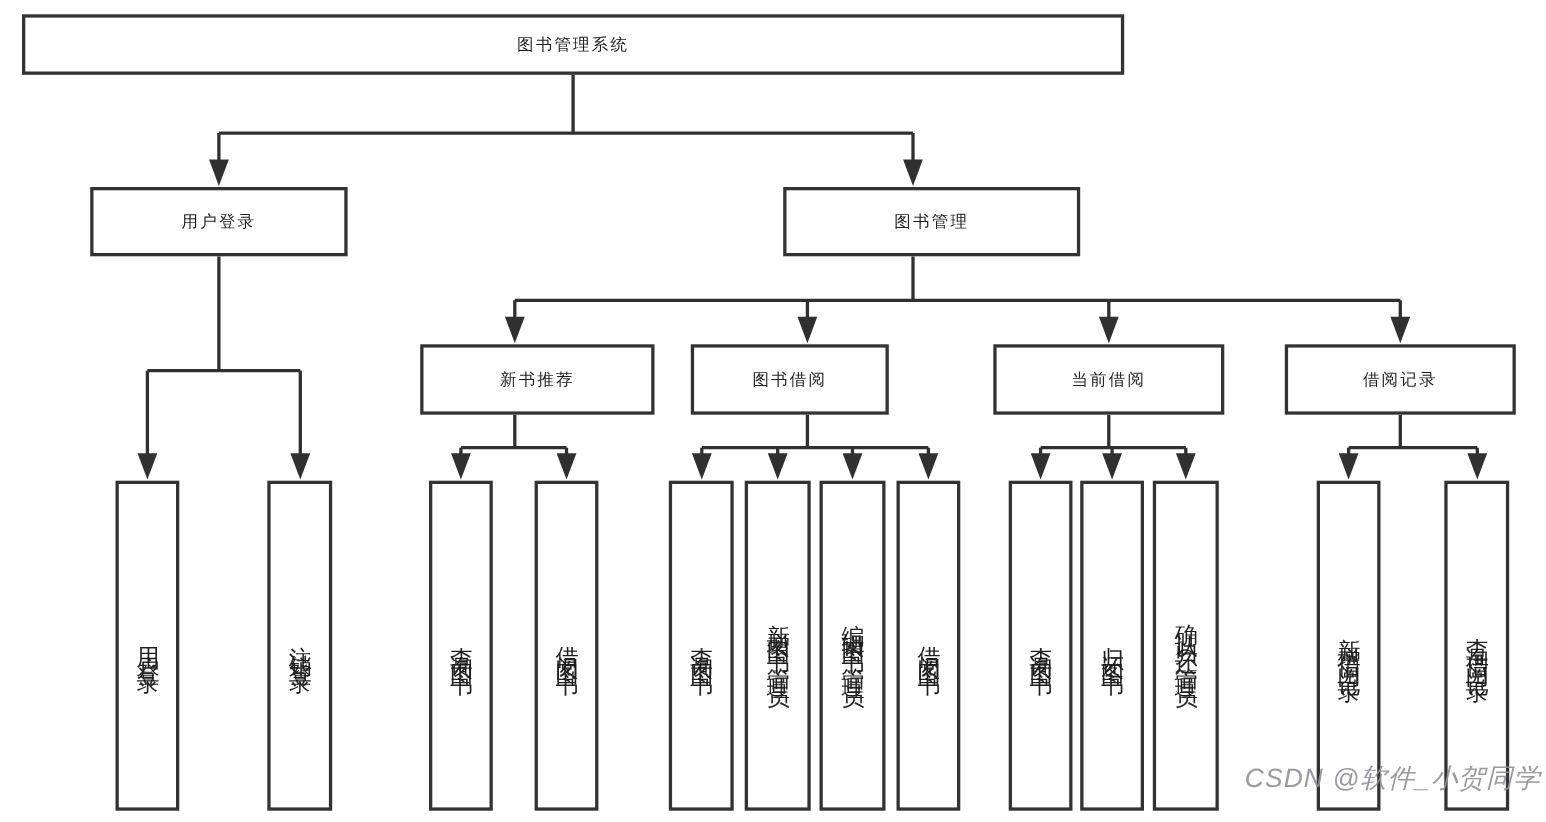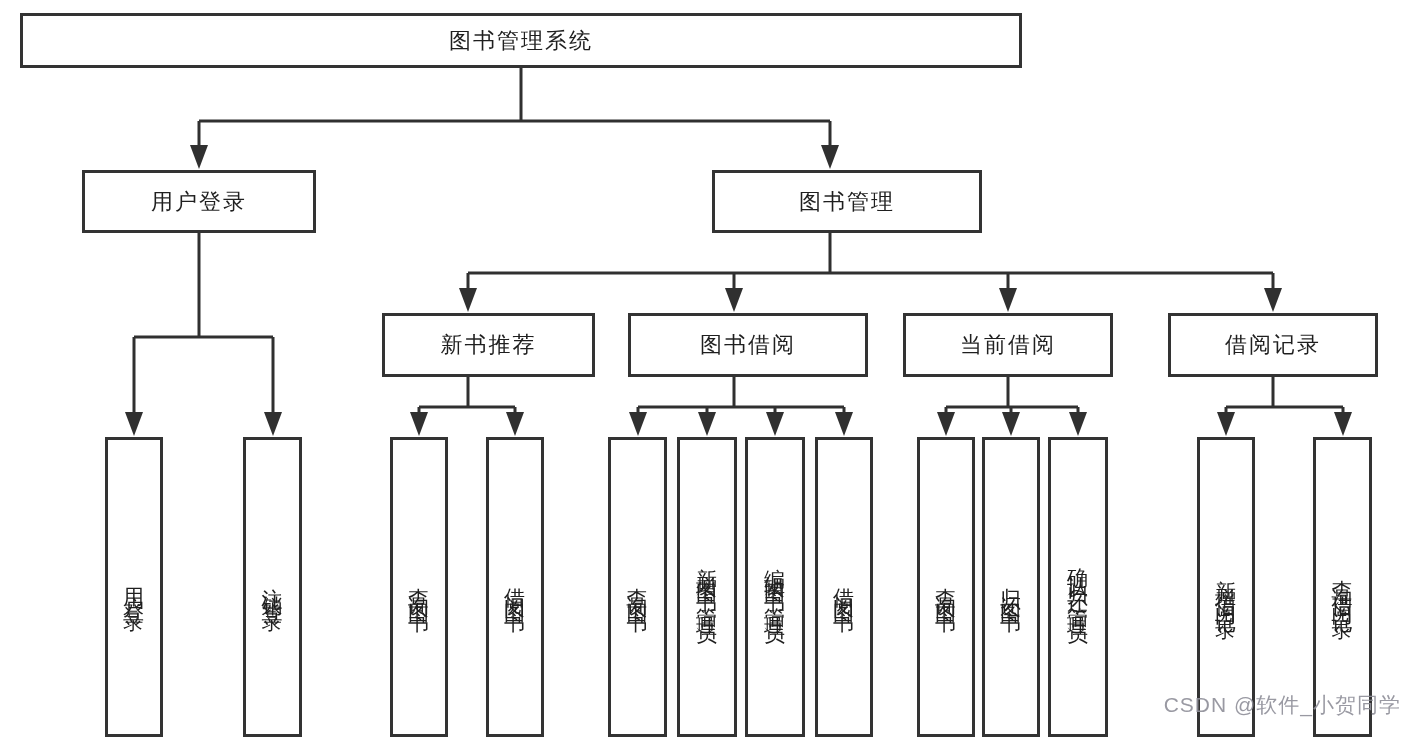--- a/index.html
+++ b/index.html
@@ -22,44 +22,45 @@
     position: absolute;
     box-sizing: border-box;
     border: 3px solid var(--border-color, #333333);
     background: #ffffff;
     display: flex;
     align-items: center;
     justify-content: center;
     text-align: center;
   }
   .hlabel {
-    font-size: 22px;
+    font-size: 15px;
     letter-spacing: 2px;
     color: var(--text-color, #1f1f1f);
     white-space: nowrap;
   }
   .vleaf { top: 437px; height: 300px; }
   .vtext {
     writing-mode: vertical-rl;
     text-orientation: mixed;
     font-size: 21px;
     letter-spacing: 8px;
     line-height: 1;
     color: var(--text-color, #1f1f1f);
   }
   #watermark {
     position: absolute;
     top: 691px;
     right: 4px;
-    font-size: 21px;
+    font-size: 24px;
     letter-spacing: 1px;
     color: var(--watermark-color, #8f8f99);
     opacity: 0.9;
     z-index: 5;
     white-space: nowrap;
+    font-style: italic;
   }
 </style>
 </head>
 <body>
 
 <div id="canvas" style="--line-color: #303030; --border-color: #333333; --text-color: #1f1f1f; --bg-color: #ffffff; --watermark-color: #8f8f99;">
 
   <svg id="connectors" viewBox="0 0 1405 747" xmlns="http://www.w3.org/2000/svg" aria-hidden="true">
     <g stroke="currentColor" stroke-width="3" fill="none">
       <path d="M521 68 V121 M199 121 H830 M199 121 V148 M830 121 V148"></path>
@@ -100,21 +101,21 @@
   <div class="node" style="left:82px; top:170px; width:234px; height:63px;">
     <span class="hlabel">用户登录</span>
   </div>
   <div class="node" style="left:712px; top:170px; width:270px; height:63px;">
     <span class="hlabel">图书管理</span>
   </div>
 
   <div class="node" style="left:362px; top:313px; width:213px; height:64px;margin-left:20px;">
     <span class="hlabel">新书推荐</span>
   </div>
-  <div class="node" style="left:628px; top:313px; width:240px; height:64px;">
+  <div class="node" style="left:628px; top:313px; width:180px; height:64px;">
     <span class="hlabel">图书借阅</span>
   </div>
   <div class="node" style="left:903px; top:313px; width:210px; height:64px;">
     <span class="hlabel">当前借阅</span>
   </div>
   <div class="node" style="left:1168px; top:313px; width:210px; height:64px;">
     <span class="hlabel">借阅记录</span>
   </div>
 
   <div class="node vleaf" style="left:105px; width:58px;">

